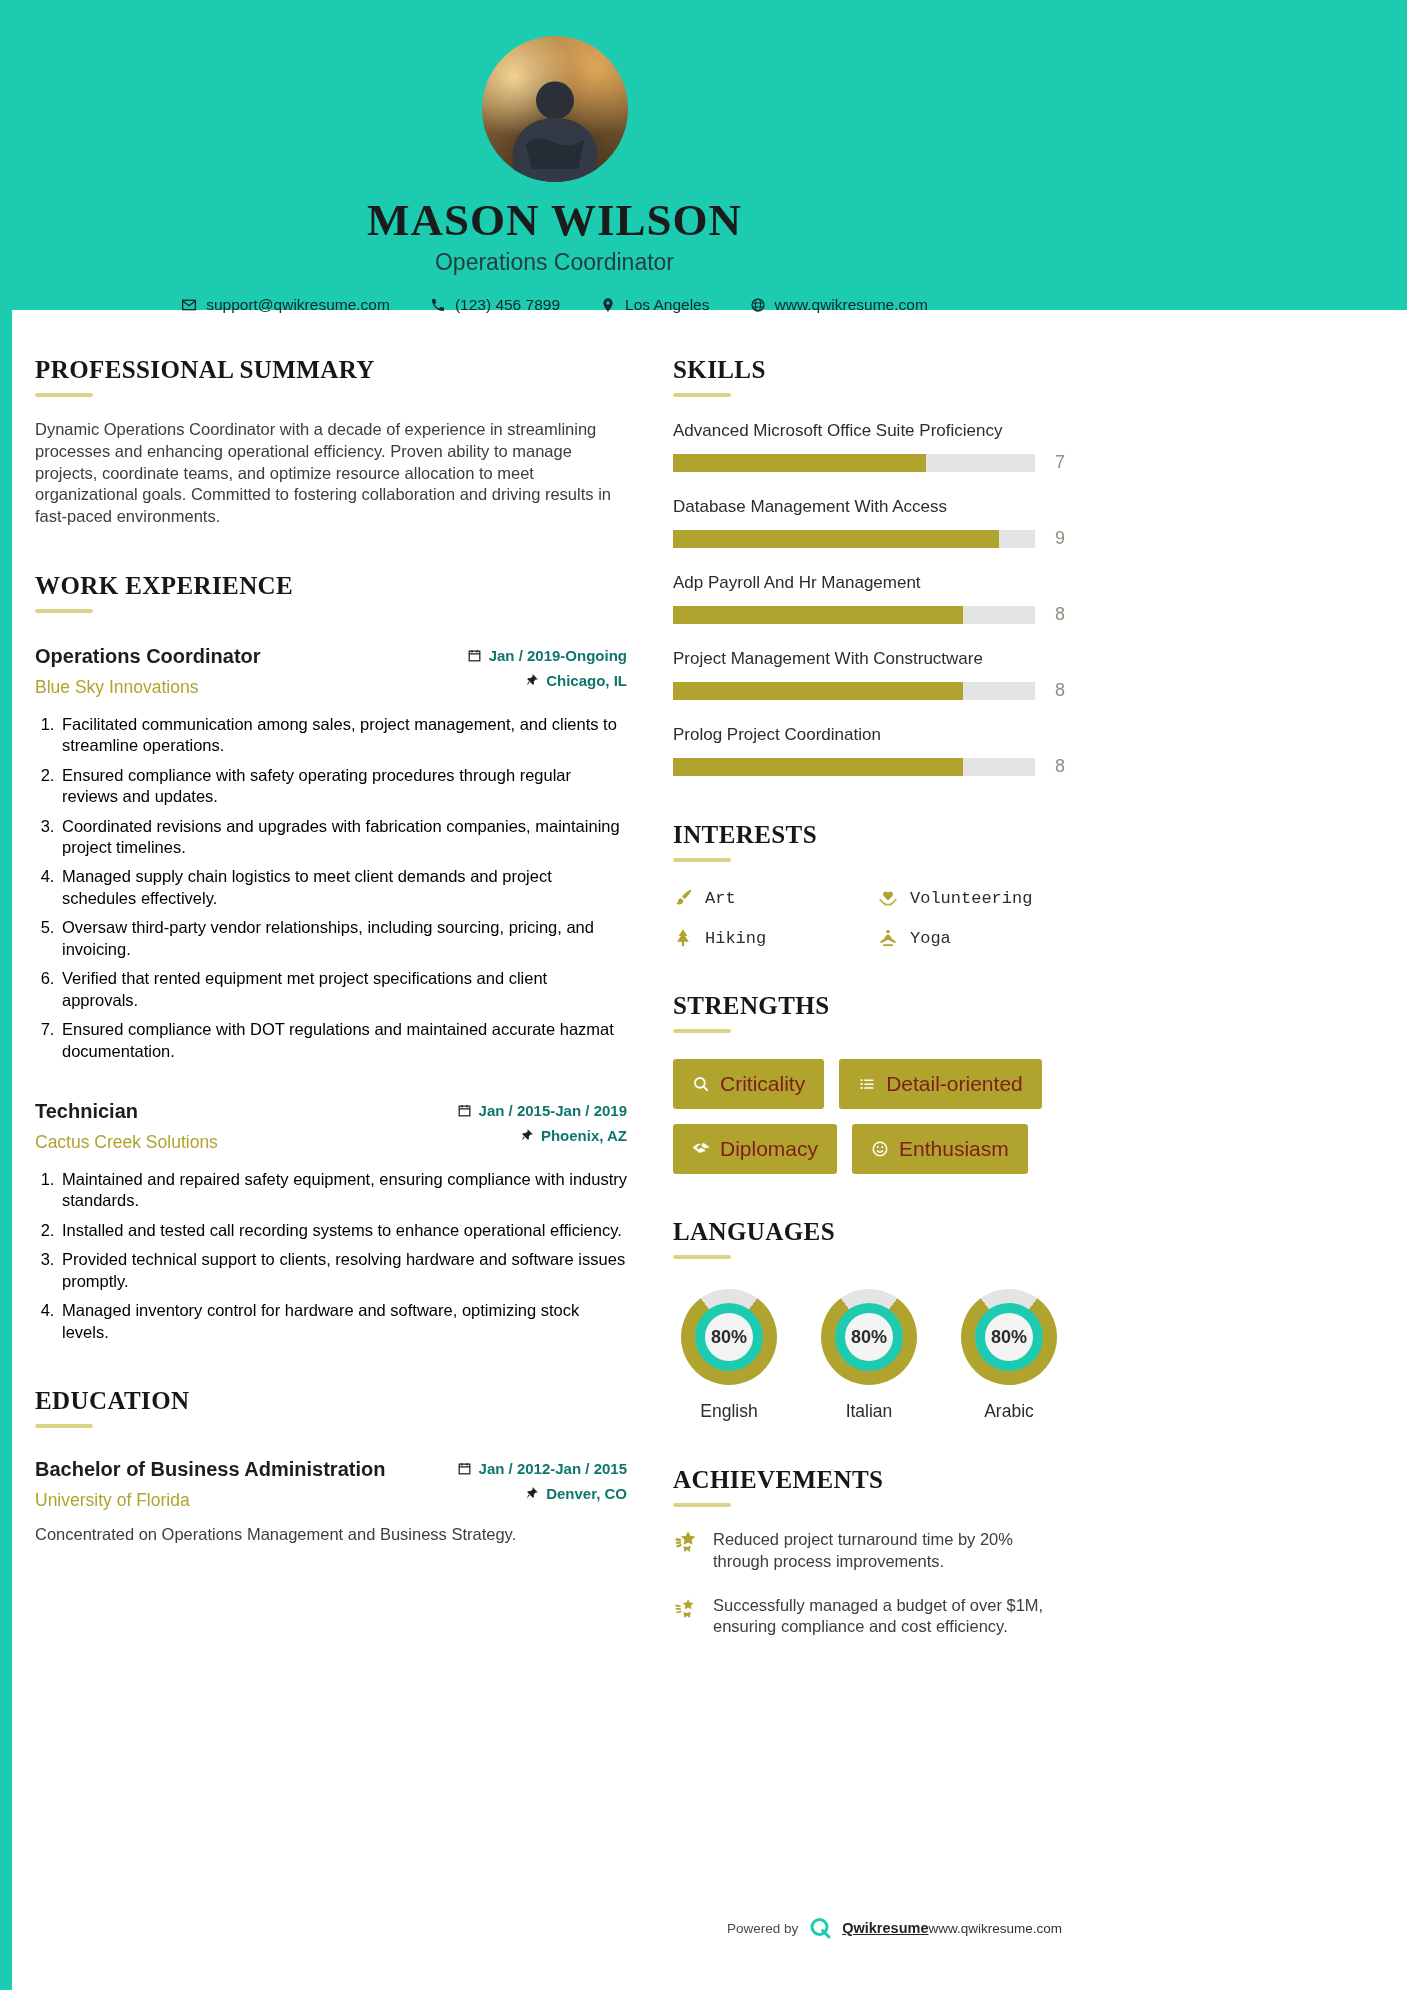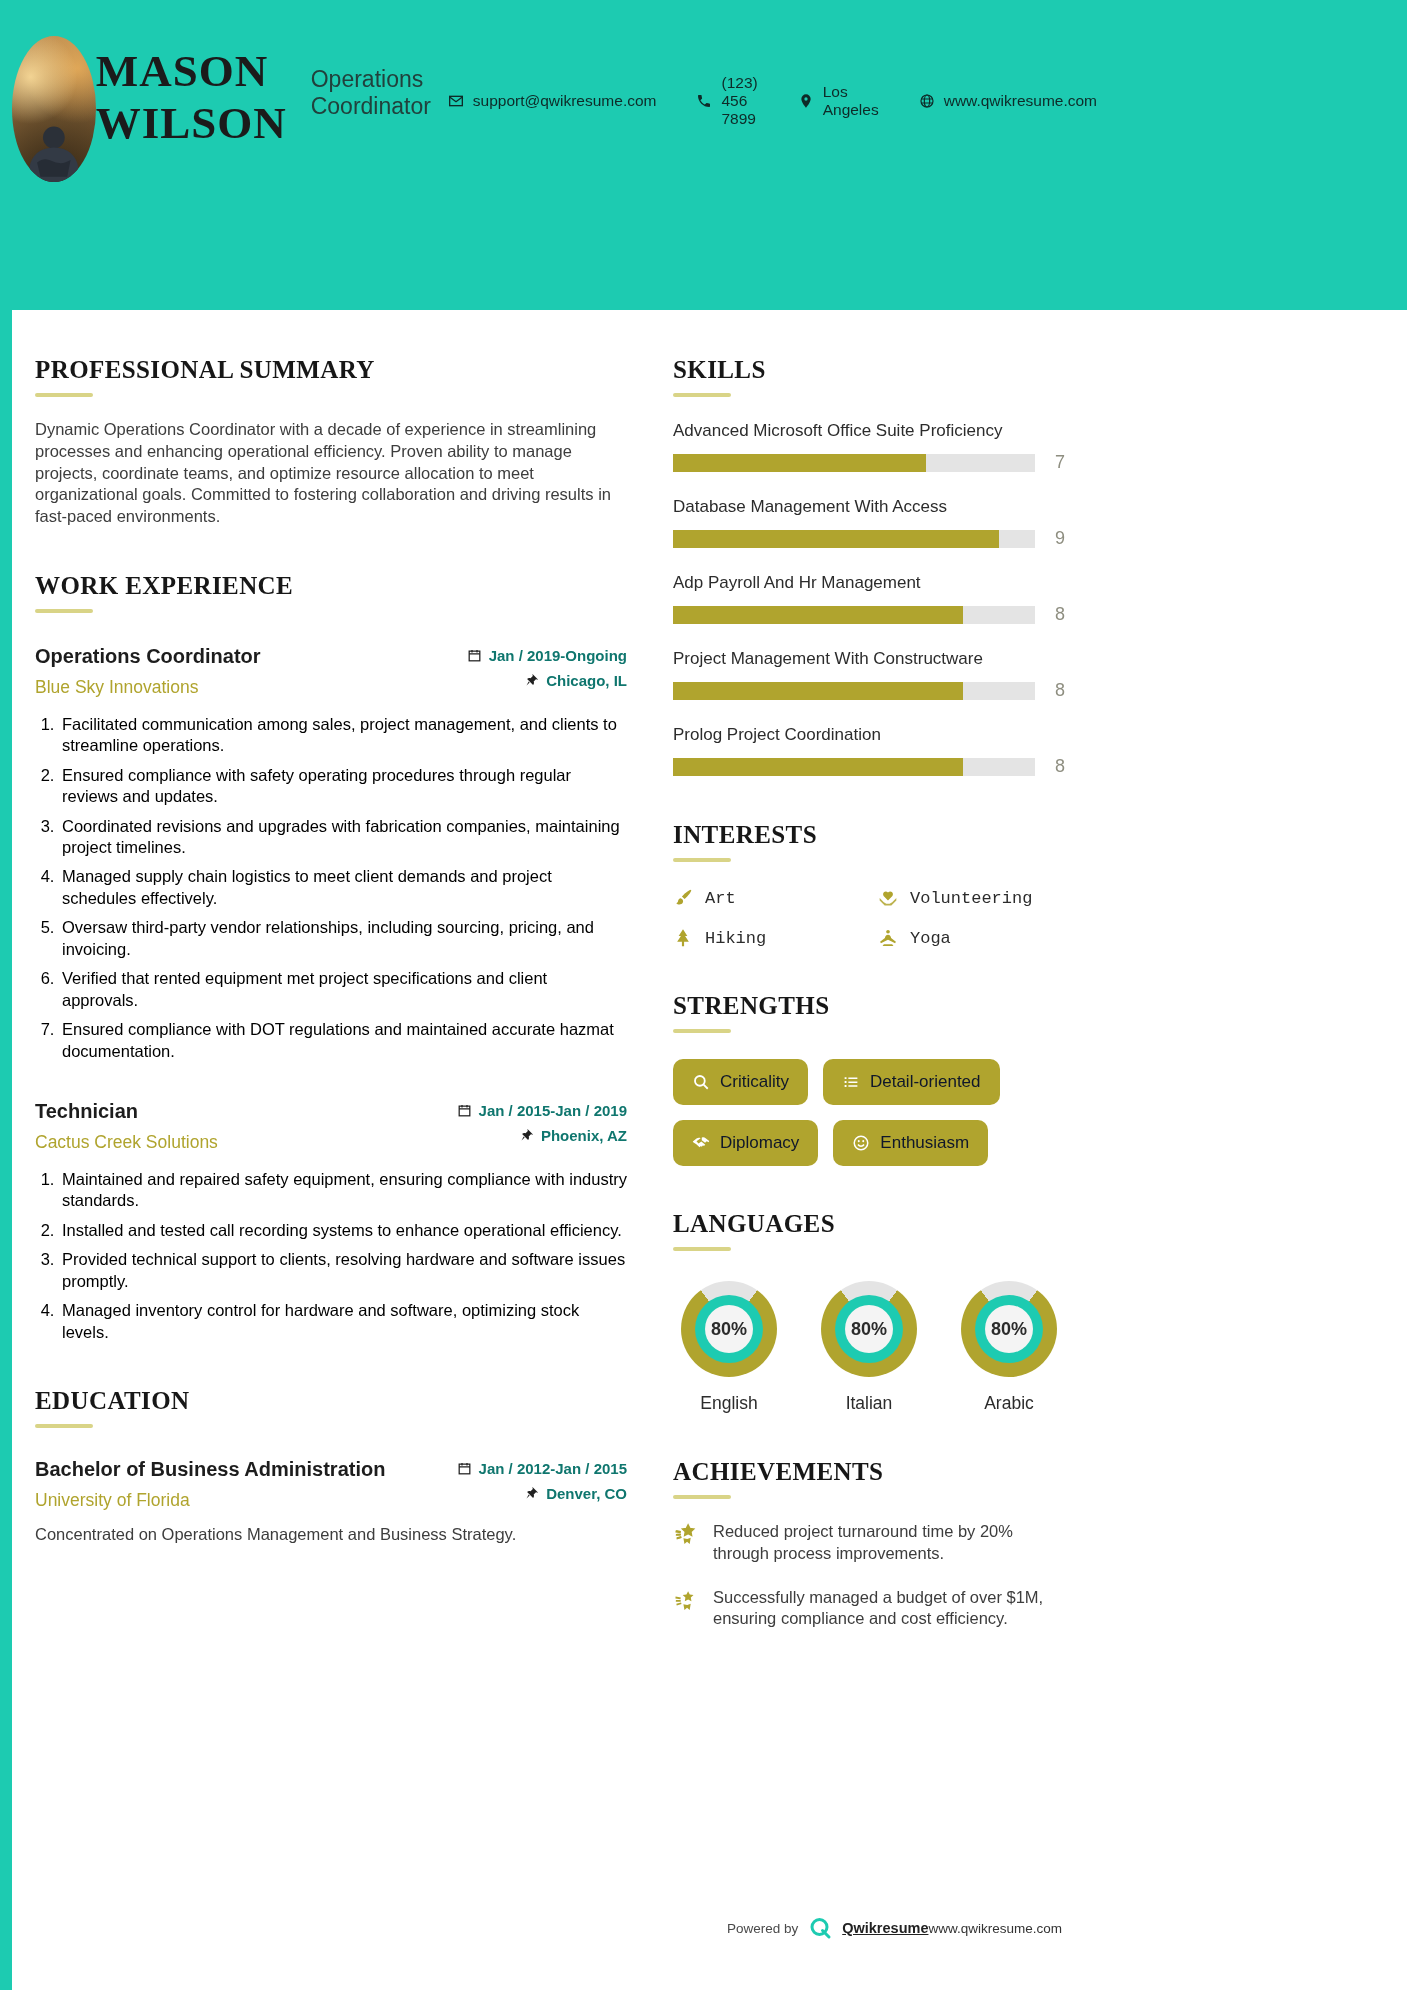--- a/index.html
+++ b/index.html
@@ -8,21 +8,21 @@
     --underline:#d9d487;
   }
   *{box-sizing:border-box;margin:0;padding:0;}
   html,body{background:#fff;}
   body{font-family:"Liberation Sans",sans-serif;color:#3a3a3a;}
   .page{position:relative;width:1407px;height:1990px;background:#ffffff;overflow:hidden;}
   .edge-strip{position:absolute;left:0;top:0;width:12px;height:100%;background:var(--teal);z-index:6;}
 
   
   .header{position:absolute;top:0;left:0;width:100%;height:310px;background:var(--teal);}
-  .header-inner{width:1085px;margin-left:12px;display:flex;flex-direction:row;align-items:center;}
+  .header-inner{width:1085px;margin-left:12px;display:flex;flex-direction:column;align-items:center;}
   .photo{width:146px;height:146px;border-radius:50%;margin-top:36px;overflow:hidden;position:relative;
     background:
       radial-gradient(circle at 22% 28%, rgba(255,226,160,.85), rgba(255,226,160,0) 38%),
       radial-gradient(circle at 78% 22%, rgba(238,178,92,.8), rgba(238,178,92,0) 42%),
       radial-gradient(circle at 50% 95%, rgba(42,32,18,.85), rgba(42,32,18,0) 75%),
       linear-gradient(160deg,#c09055,#6b4e28);}
   .photo svg{position:absolute;bottom:-6px;left:0;width:100%;}
   .person-name{margin-top:12px;font-family:"Liberation Serif",serif;font-weight:bold;
     font-size:45px;letter-spacing:1px;color:#1b1b1b;}
   .person-title{margin-top:3px;font-size:23px;color:#21413c;}
@@ -64,21 +64,21 @@
   .skill-value{width:16px;text-align:right;font-size:18px;color:#8e8e80;}
 
   
   .interests-grid{margin-top:26px;display:grid;grid-template-columns:205px 1fr;row-gap:20px;font-family:Liberation Mono, monospace;}
   .interest{display:flex;align-items:center;gap:12px;font-size:17px;color:#2c2c2c;}
   .interest svg{width:20px;height:20px;color:var(--accent);flex:none;}
 
   
   .strengths-wrap{margin-top:26px;display:flex;flex-wrap:wrap;gap:15px;}
   .strength-badge{display:inline-flex;align-items:center;gap:10px;background:var(--accent);
-    color:#0f172a;font-size:17px;padding:13px 19px;border-radius:10px;border:none;}
+    color:#7f1d1d;font-size:21px;padding:13px 19px;border-radius:3px;border:none;}
   .strength-badge svg{width:18px;height:18px;color:#fff;flex:none;}
 
   
   .lang-row{margin-top:30px;display:flex;justify-content:space-between;padding:0 4px;}
   .lang{display:flex;flex-direction:column;align-items:center;width:104px;}
   .donut{width:96px;height:96px;border-radius:50%;position:relative;}
   .donut-inner{position:absolute;inset:14px;border-radius:50%;background:var(--teal);}
   .donut-center{position:absolute;inset:24px;border-radius:50%;background:#f4f4f4;
     display:flex;align-items:center;justify-content:center;font-size:18px;font-weight:bold;color:#2b2b2b;}
   .lang-label{margin-top:16px;font-size:17.5px;color:#2c2c2c;}

